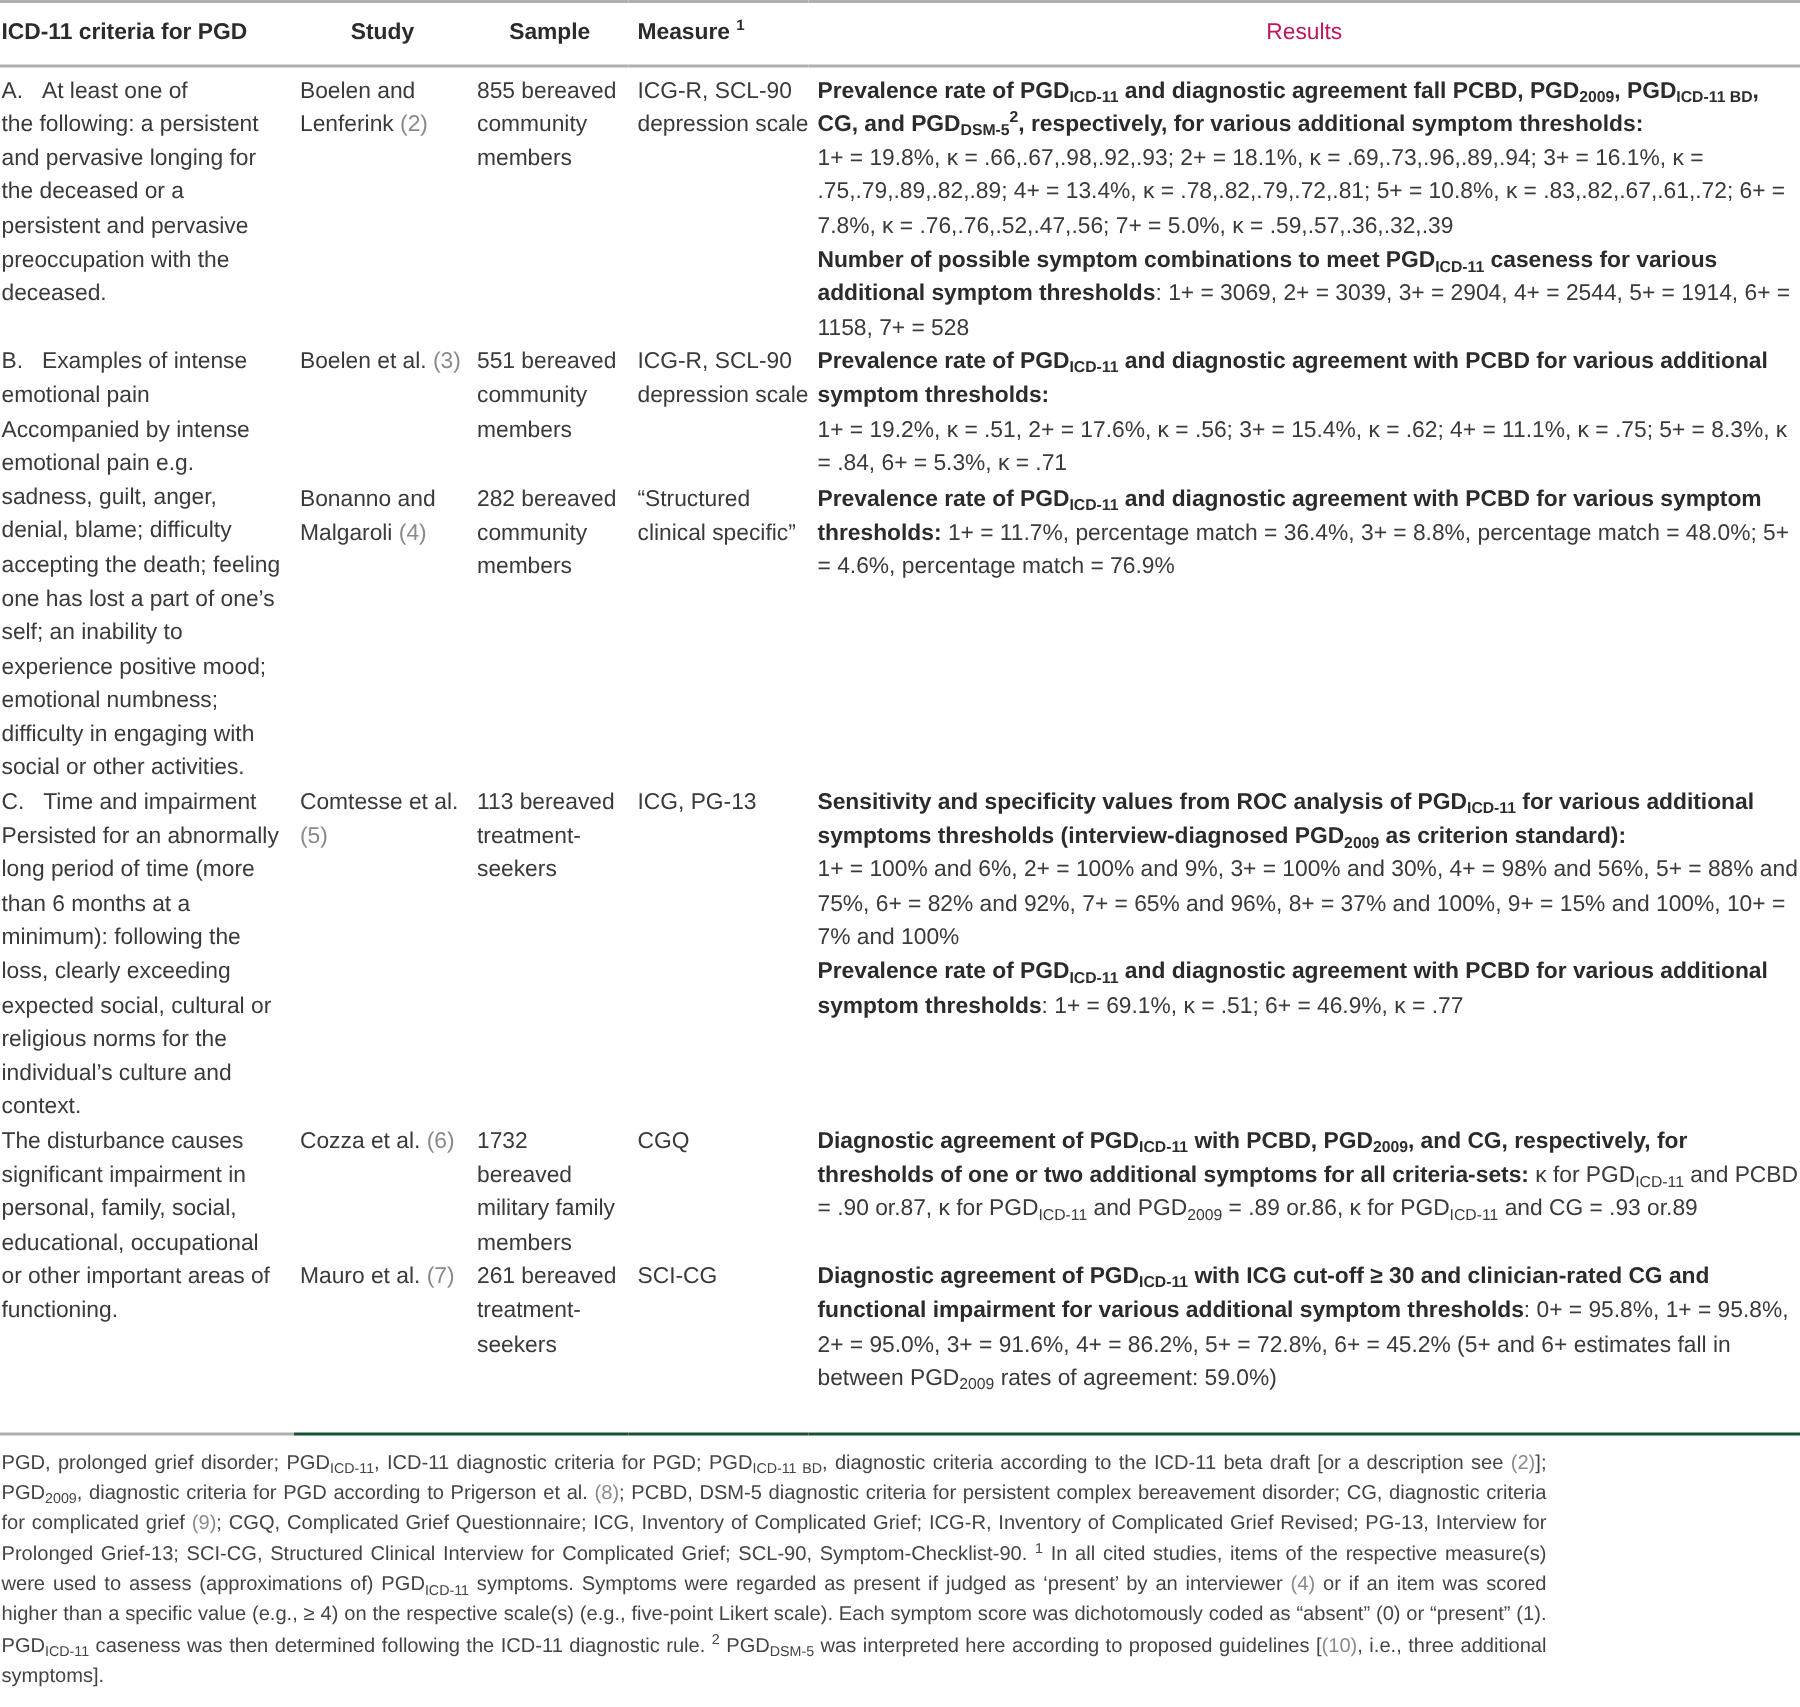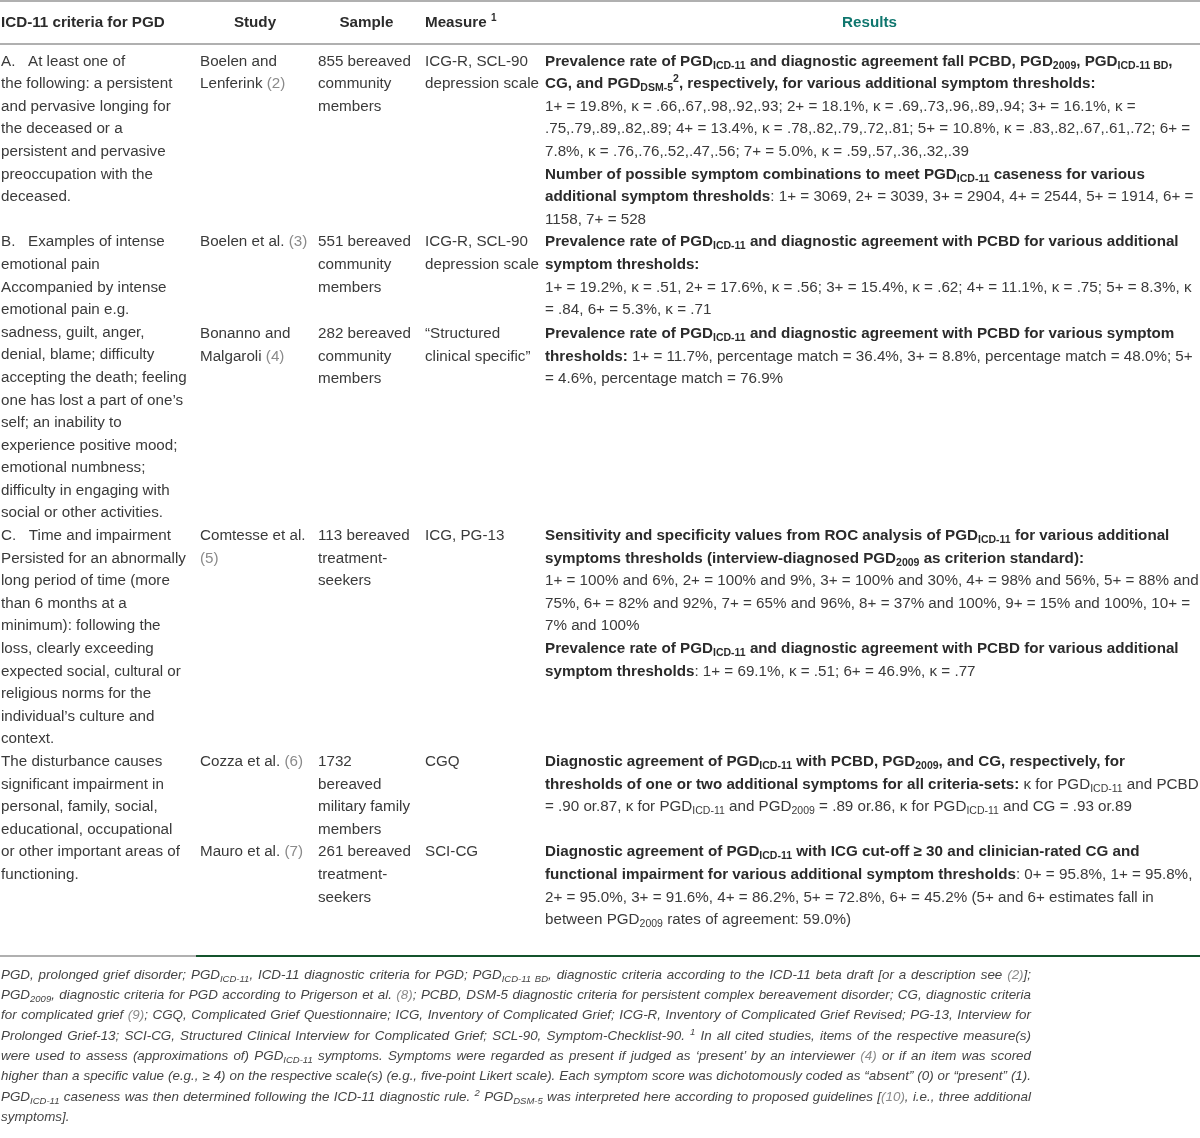--- a/index.html
+++ b/index.html
@@ -47,21 +47,20 @@
     td.measure { padding-left: 6px; }
     td.results { padding-left: 6px; padding-right: 0; }
     tbody tr.first td { padding-top: 5px; }
     tr.last td { border-bottom: 2px solid #14532d; padding-bottom: 24px; }
     .ref { color: #8a8a8a; }
     .b { font-weight: bold; color: #2b2b2b; }
     sub { font-size: 10.5px; vertical-align: -3px; line-height: 0; }
     sup { font-size: 10.5px; vertical-align: 6px; line-height: 0; }
     .blk { display: block; }
     .foot {
-      font-style: italic;
       font-size: 13.4px;
       line-height: 20.3px;
       color: #444;
       padding: 8px 17px 0 1px;
       text-align: justify;
     }
     .foot sub { font-size: 9.5px; vertical-align: -3px; }
     .foot sup { font-size: 9.5px; vertical-align: 5px; }
   </style>
 </head>
@@ -75,21 +74,21 @@
         <col class="c3">
         <col class="c4">
         <col class="c5">
   </colgroup>
   <thead>
     <tr>
       <th class="h1">ICD-11 criteria for PGD</th>
       <th class="h2">Study</th>
       <th class="h3">Sample</th>
       <th class="h4"><span>Measure</span> <sup>1</sup></th>
-      <th class="h5"><b style="font-weight:bold;color:#0f766e;">Results</b></th>
+      <th class="h5"><b style="font-weight:normal;color:#be185d;">Results</b></th>
     </tr>
   </thead>
   <tbody>
 
     <tr class="first">
       <td class="crit">
         <span class="blk">A.&nbsp;&nbsp;&nbsp;At least one of</span>
         <span>the following: a persistent and pervasive longing for the deceased or a persistent and pervasive preoccupation with the deceased.</span>
       </td>
       <td class="study">

